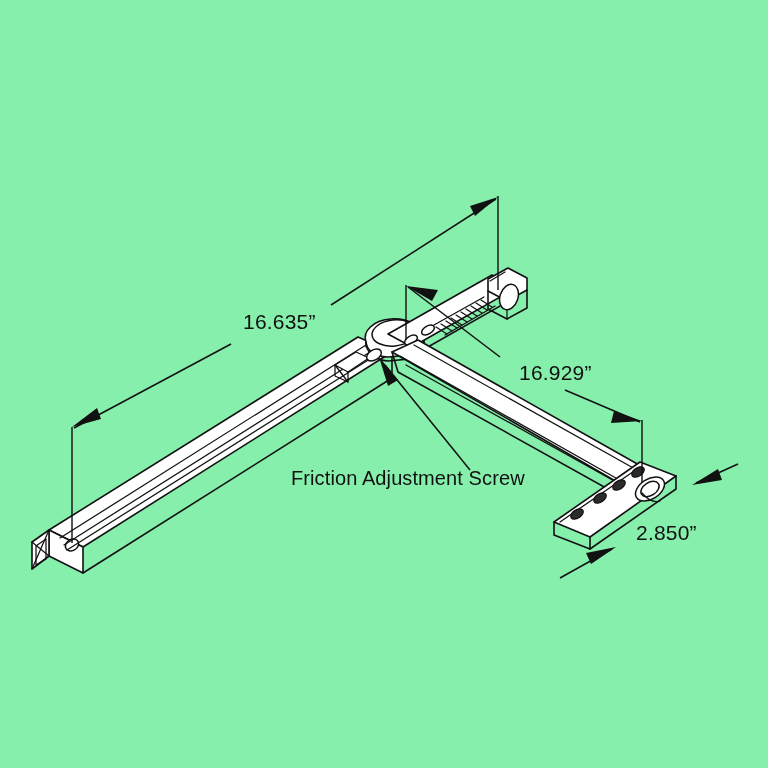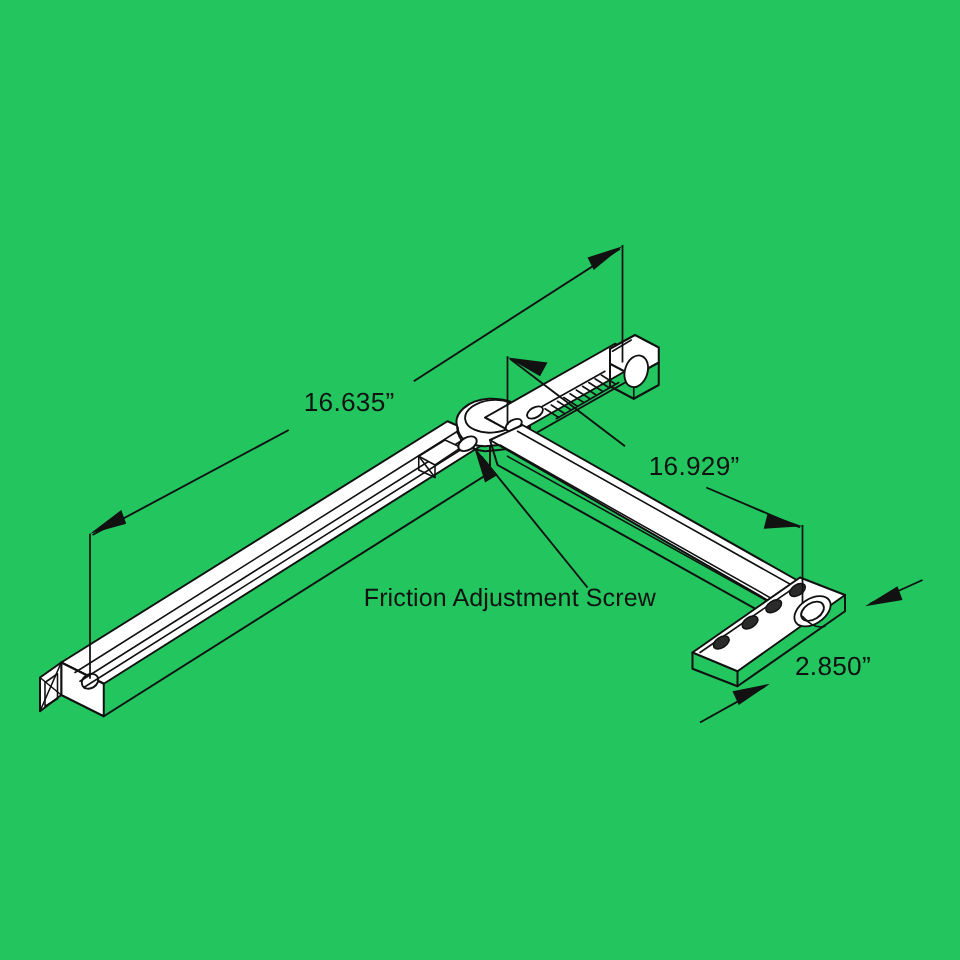--- a/index.html
+++ b/index.html
@@ -11,21 +11,21 @@
   body {
     width: 768px;
     height: 768px;
     overflow: hidden;
     font-family: "Liberation Sans", sans-serif;
   }
   #drawing-root {
     position: relative;
     width: 768px;
     height: 768px;
-    background: #22c55e;
+    background: #86efac;
   }
   svg#tech-drawing {
     display: block;
     width: 768px;
     height: 768px;
   }
   .ln {
     fill: none;
     stroke: #111111;
     stroke-width: 1.6;

